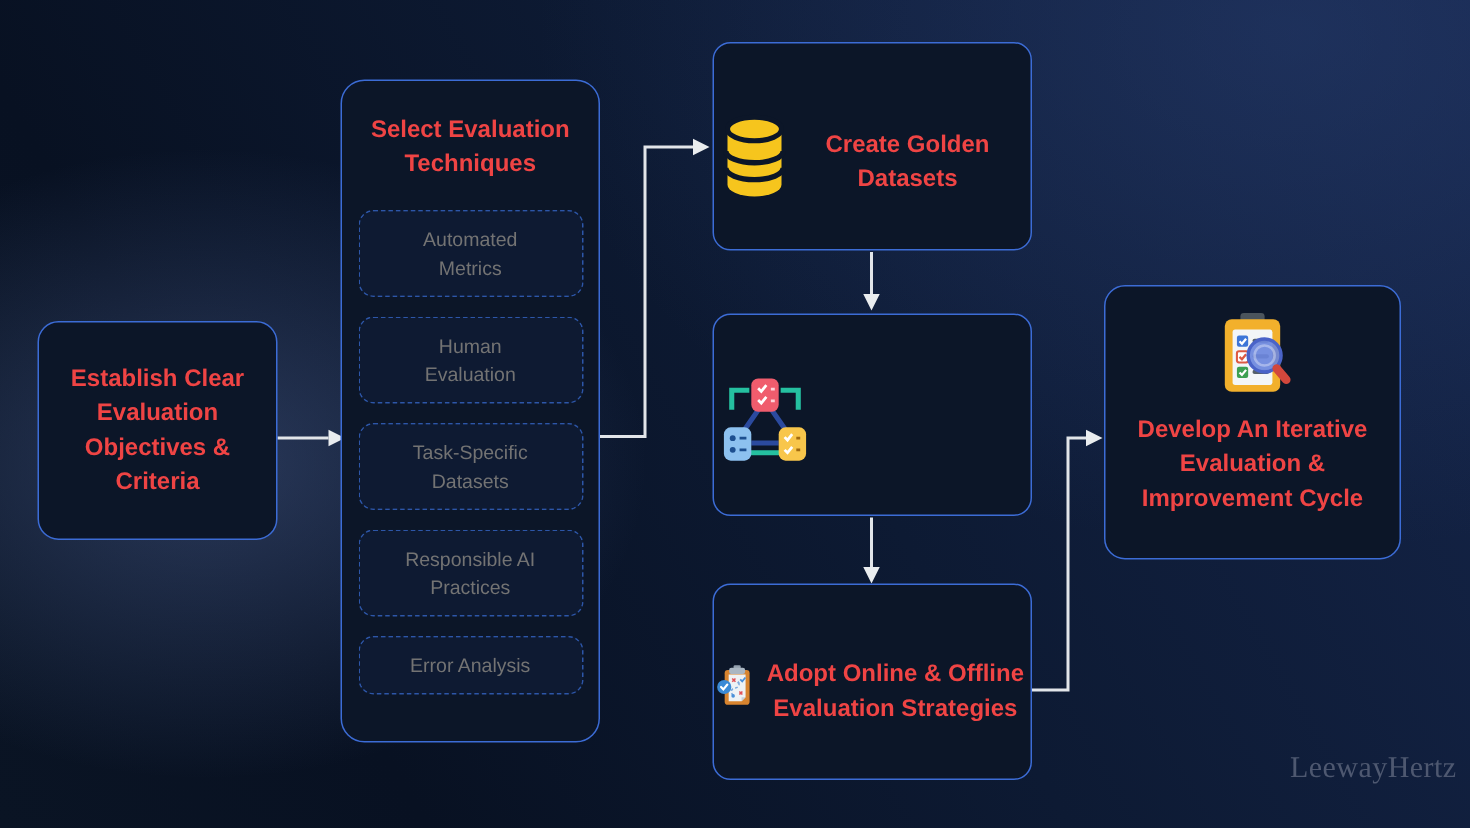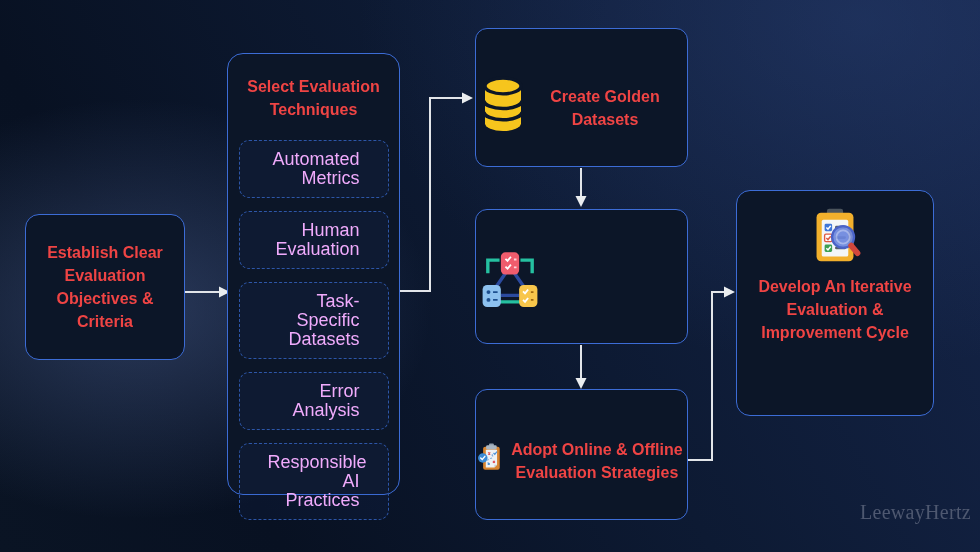--- a/index.html
+++ b/index.html
@@ -11,29 +11,29 @@
       linear-gradient(240deg,#15254a 0%,#0d1a33 45%,#081122 78%,#0a1424 100%);
   }
   .box{position:absolute;box-sizing:border-box;background:#0c1628;border:1.5px solid #3c6cd6;}
   .box-title{font-weight:700;font-size:16px;line-height:23px;color:#ef4444;text-align:center;}
   .left-box{left:25px;top:214px;width:160px;height:146px;border-radius:14px;
     display:flex;align-items:center;justify-content:center;padding:0 10px;}
   .select-box{left:227px;top:53px;width:173px;height:442px;border-radius:16px;
     display:flex;flex-direction:column;align-items:center;padding-top:21px;}
   .select-box .box-title{margin-bottom:19px;}
   .tech{width:150px;box-sizing:border-box;border:1.5px dashed #2d56a8;border-radius:10px;
-    background:rgba(45,90,180,0.07);color:#f0abfc;font-size:18px;line-height:19px;
-    display:flex;align-items:center;justify-content:center;text-align:right;
+    background:rgba(45,90,180,0.07);color:#737373;font-size:13px;line-height:19px;
+    display:flex;align-items:center;justify-content:center;text-align:center;
     padding:9px 4px;margin-bottom:13px;}
   .tech span{display:inline-block;max-width:92px;}
   .icon-box{width:213px;border-radius:12px;display:flex;flex-direction:row;align-items:center;}
   .golden-box{left:475px;top:28px;height:139px;padding-top:13px;}
   .utilize-box{left:475px;top:209px;height:135px;padding-top:9px;}
   .adopt-box{left:475px;top:389px;height:131px;padding-top:6px;}
-  .develop-box{left:736px;top:190px;width:198px;height:226px;border-radius:14px;
+  .develop-box{left:736px;top:190px;width:198px;height:183px;border-radius:14px;
     display:flex;flex-direction:column;align-items:center;padding:15px 14px 0 14px;}
   .icon-box .box-title, .develop-box .box-title{margin-top:7px;}
   .narrow-title{max-width:150px;}
   #connectors{position:absolute;left:0;top:0;pointer-events:none;}
   .watermark{position:absolute;left:860px;top:501px;font-family:"Liberation Serif","DejaVu Serif",serif;
     font-size:20px;color:#4e5870;letter-spacing:0.3px;}
 </style>
 </head>
 <body>
 
@@ -65,24 +65,24 @@
     <div class="tech">
       <span>Automated Metrics</span>
       </div>
     <div class="tech">
       <span>Human Evaluation</span>
       </div>
     <div class="tech">
       <span>Task-Specific Datasets</span>
       </div>
     <div class="tech">
-      <span>Error Analysis</span>
+      <span>Responsible AI Practices</span>
       </div>
     <div class="tech">
-      <span>Responsible AI Practices</span>
+      <span>Error Analysis</span>
       </div>
   </div>
 
   <div class="box icon-box golden-box">
     <svg width="54" height="60" viewBox="0 0 48 52">
       <path d="M8 13 L8 43 A16 7 0 0 0 40 43 L40 13 Z" fill="#f6c51d"></path>
       <path d="M7 23 A17 7 0 0 0 41 23" stroke="#0c1628" stroke-width="3.2" fill="none"></path>
       <path d="M7 33 A17 7 0 0 0 41 33" stroke="#0c1628" stroke-width="3.2" fill="none"></path>
       <ellipse cx="24" cy="10" rx="16" ry="7" fill="#f6c51d" stroke="#0c1628" stroke-width="3"></ellipse>
     </svg>

